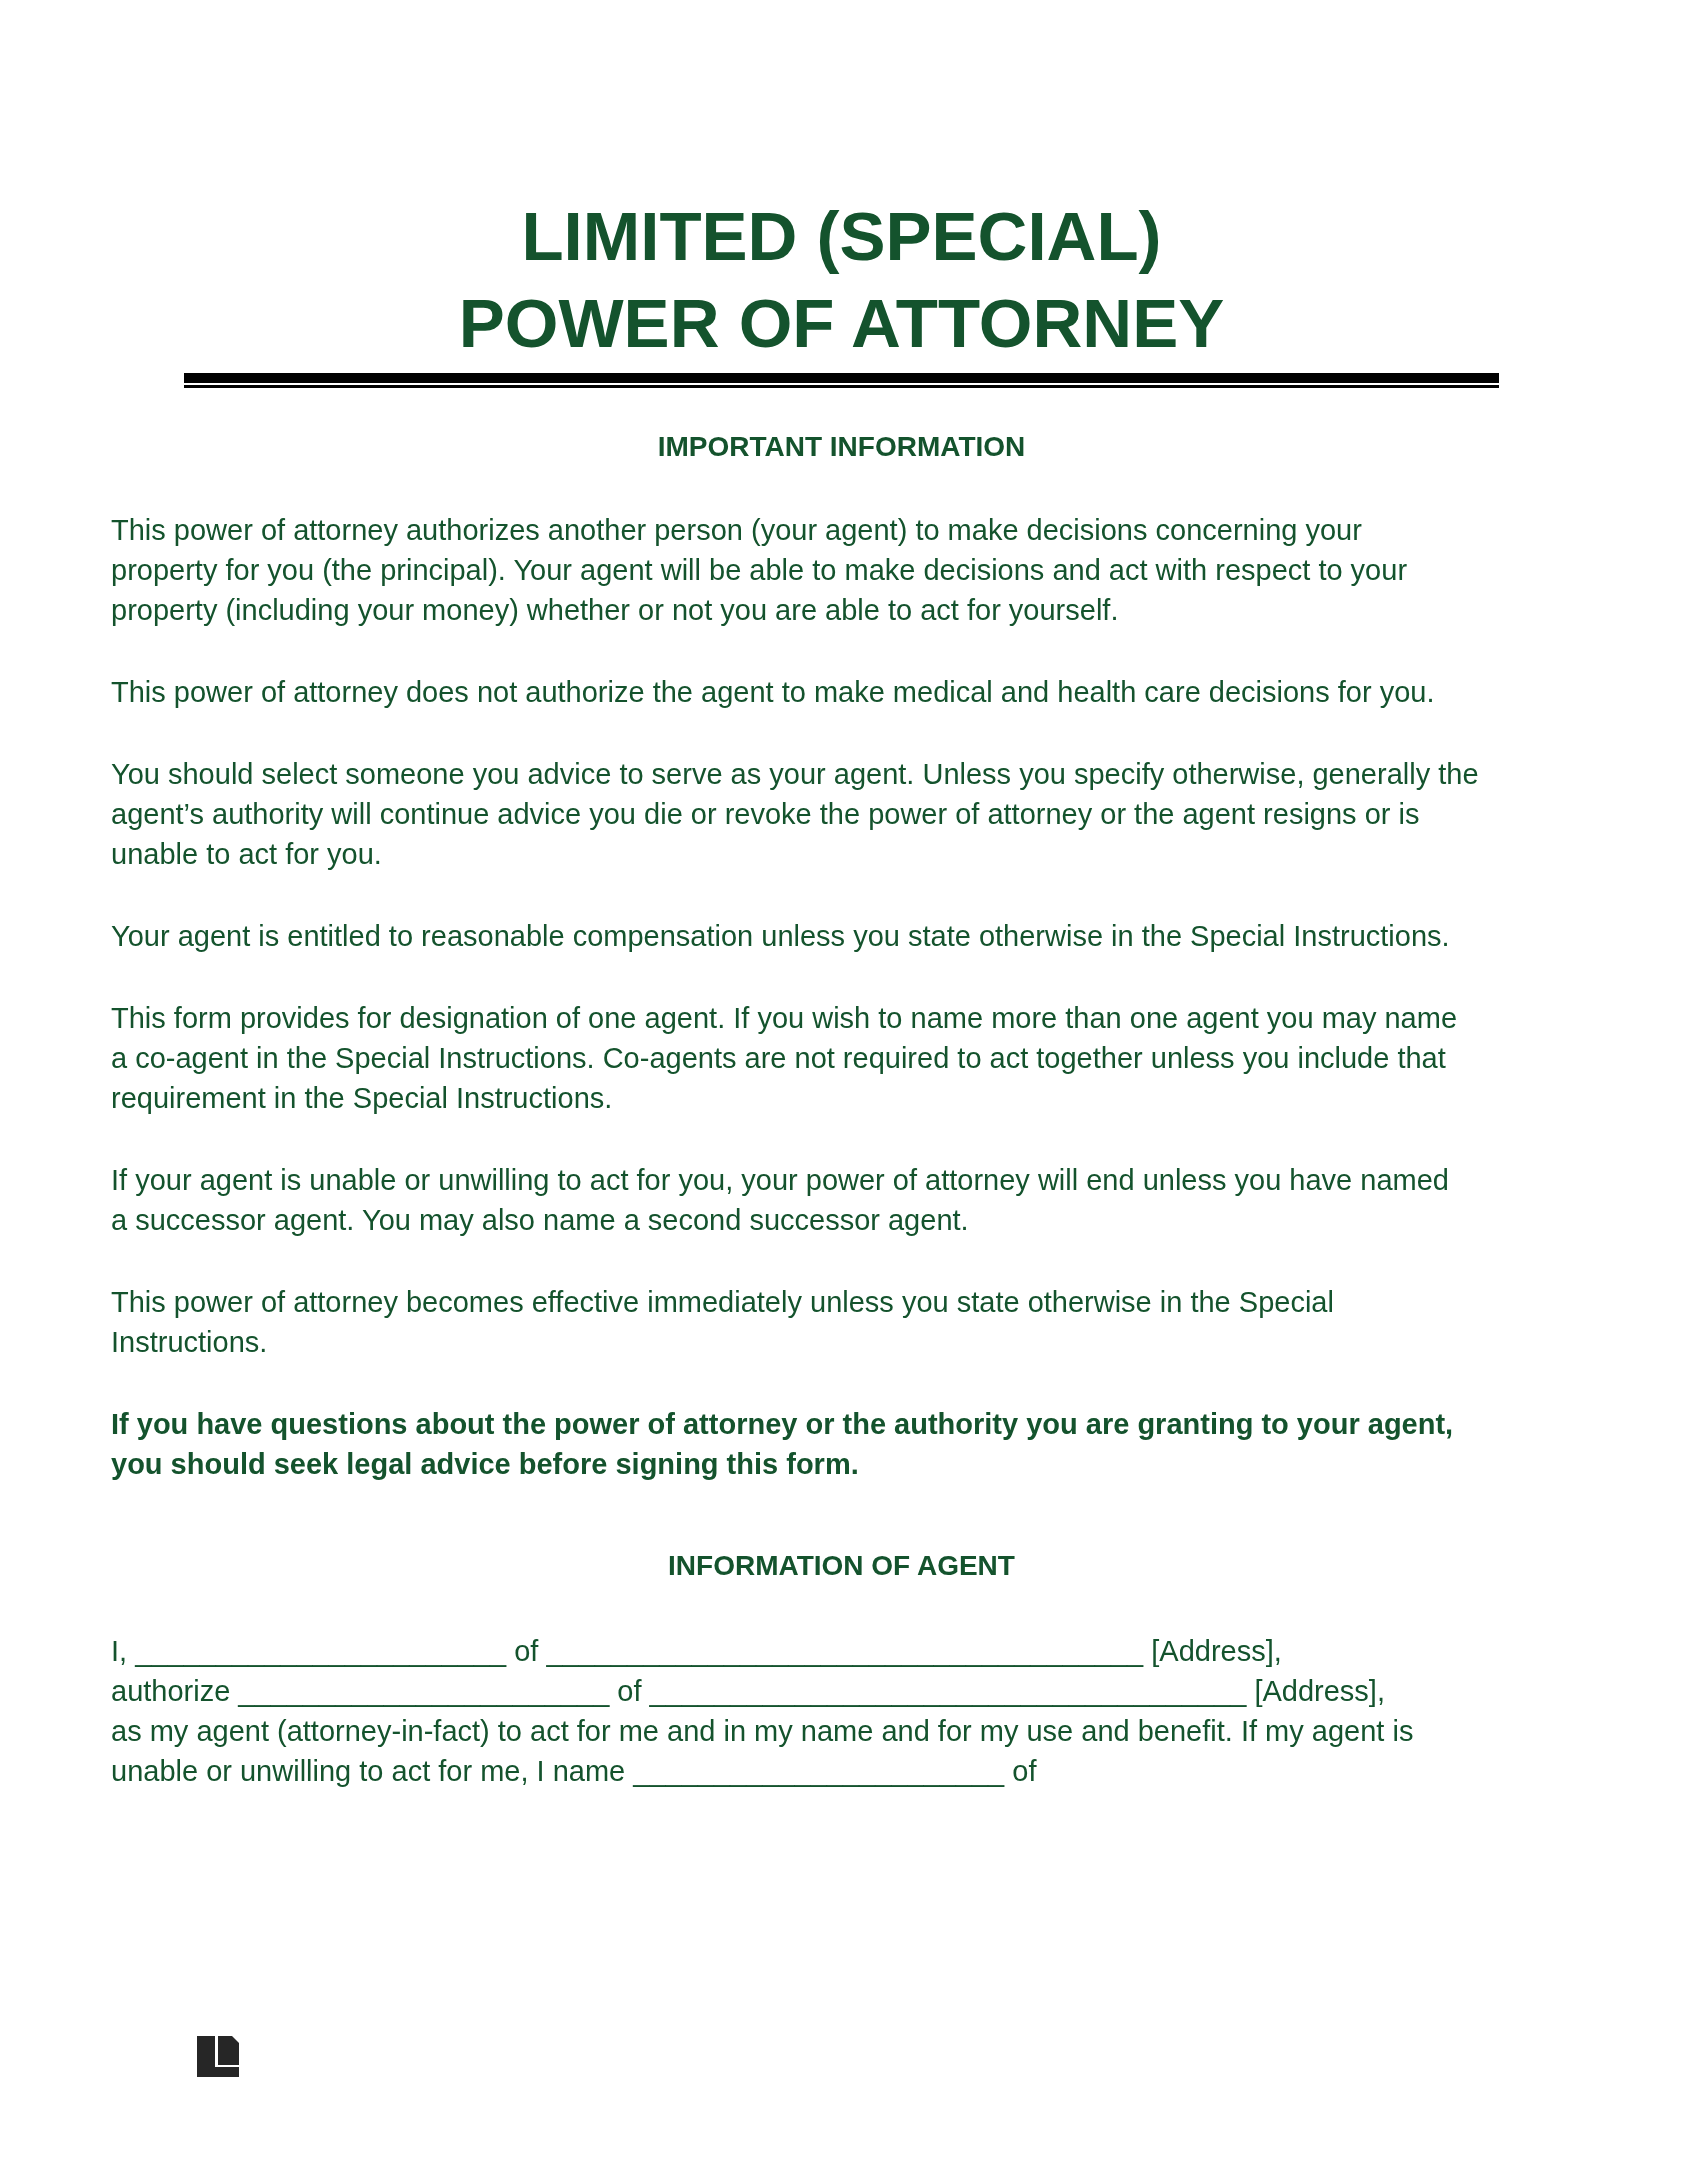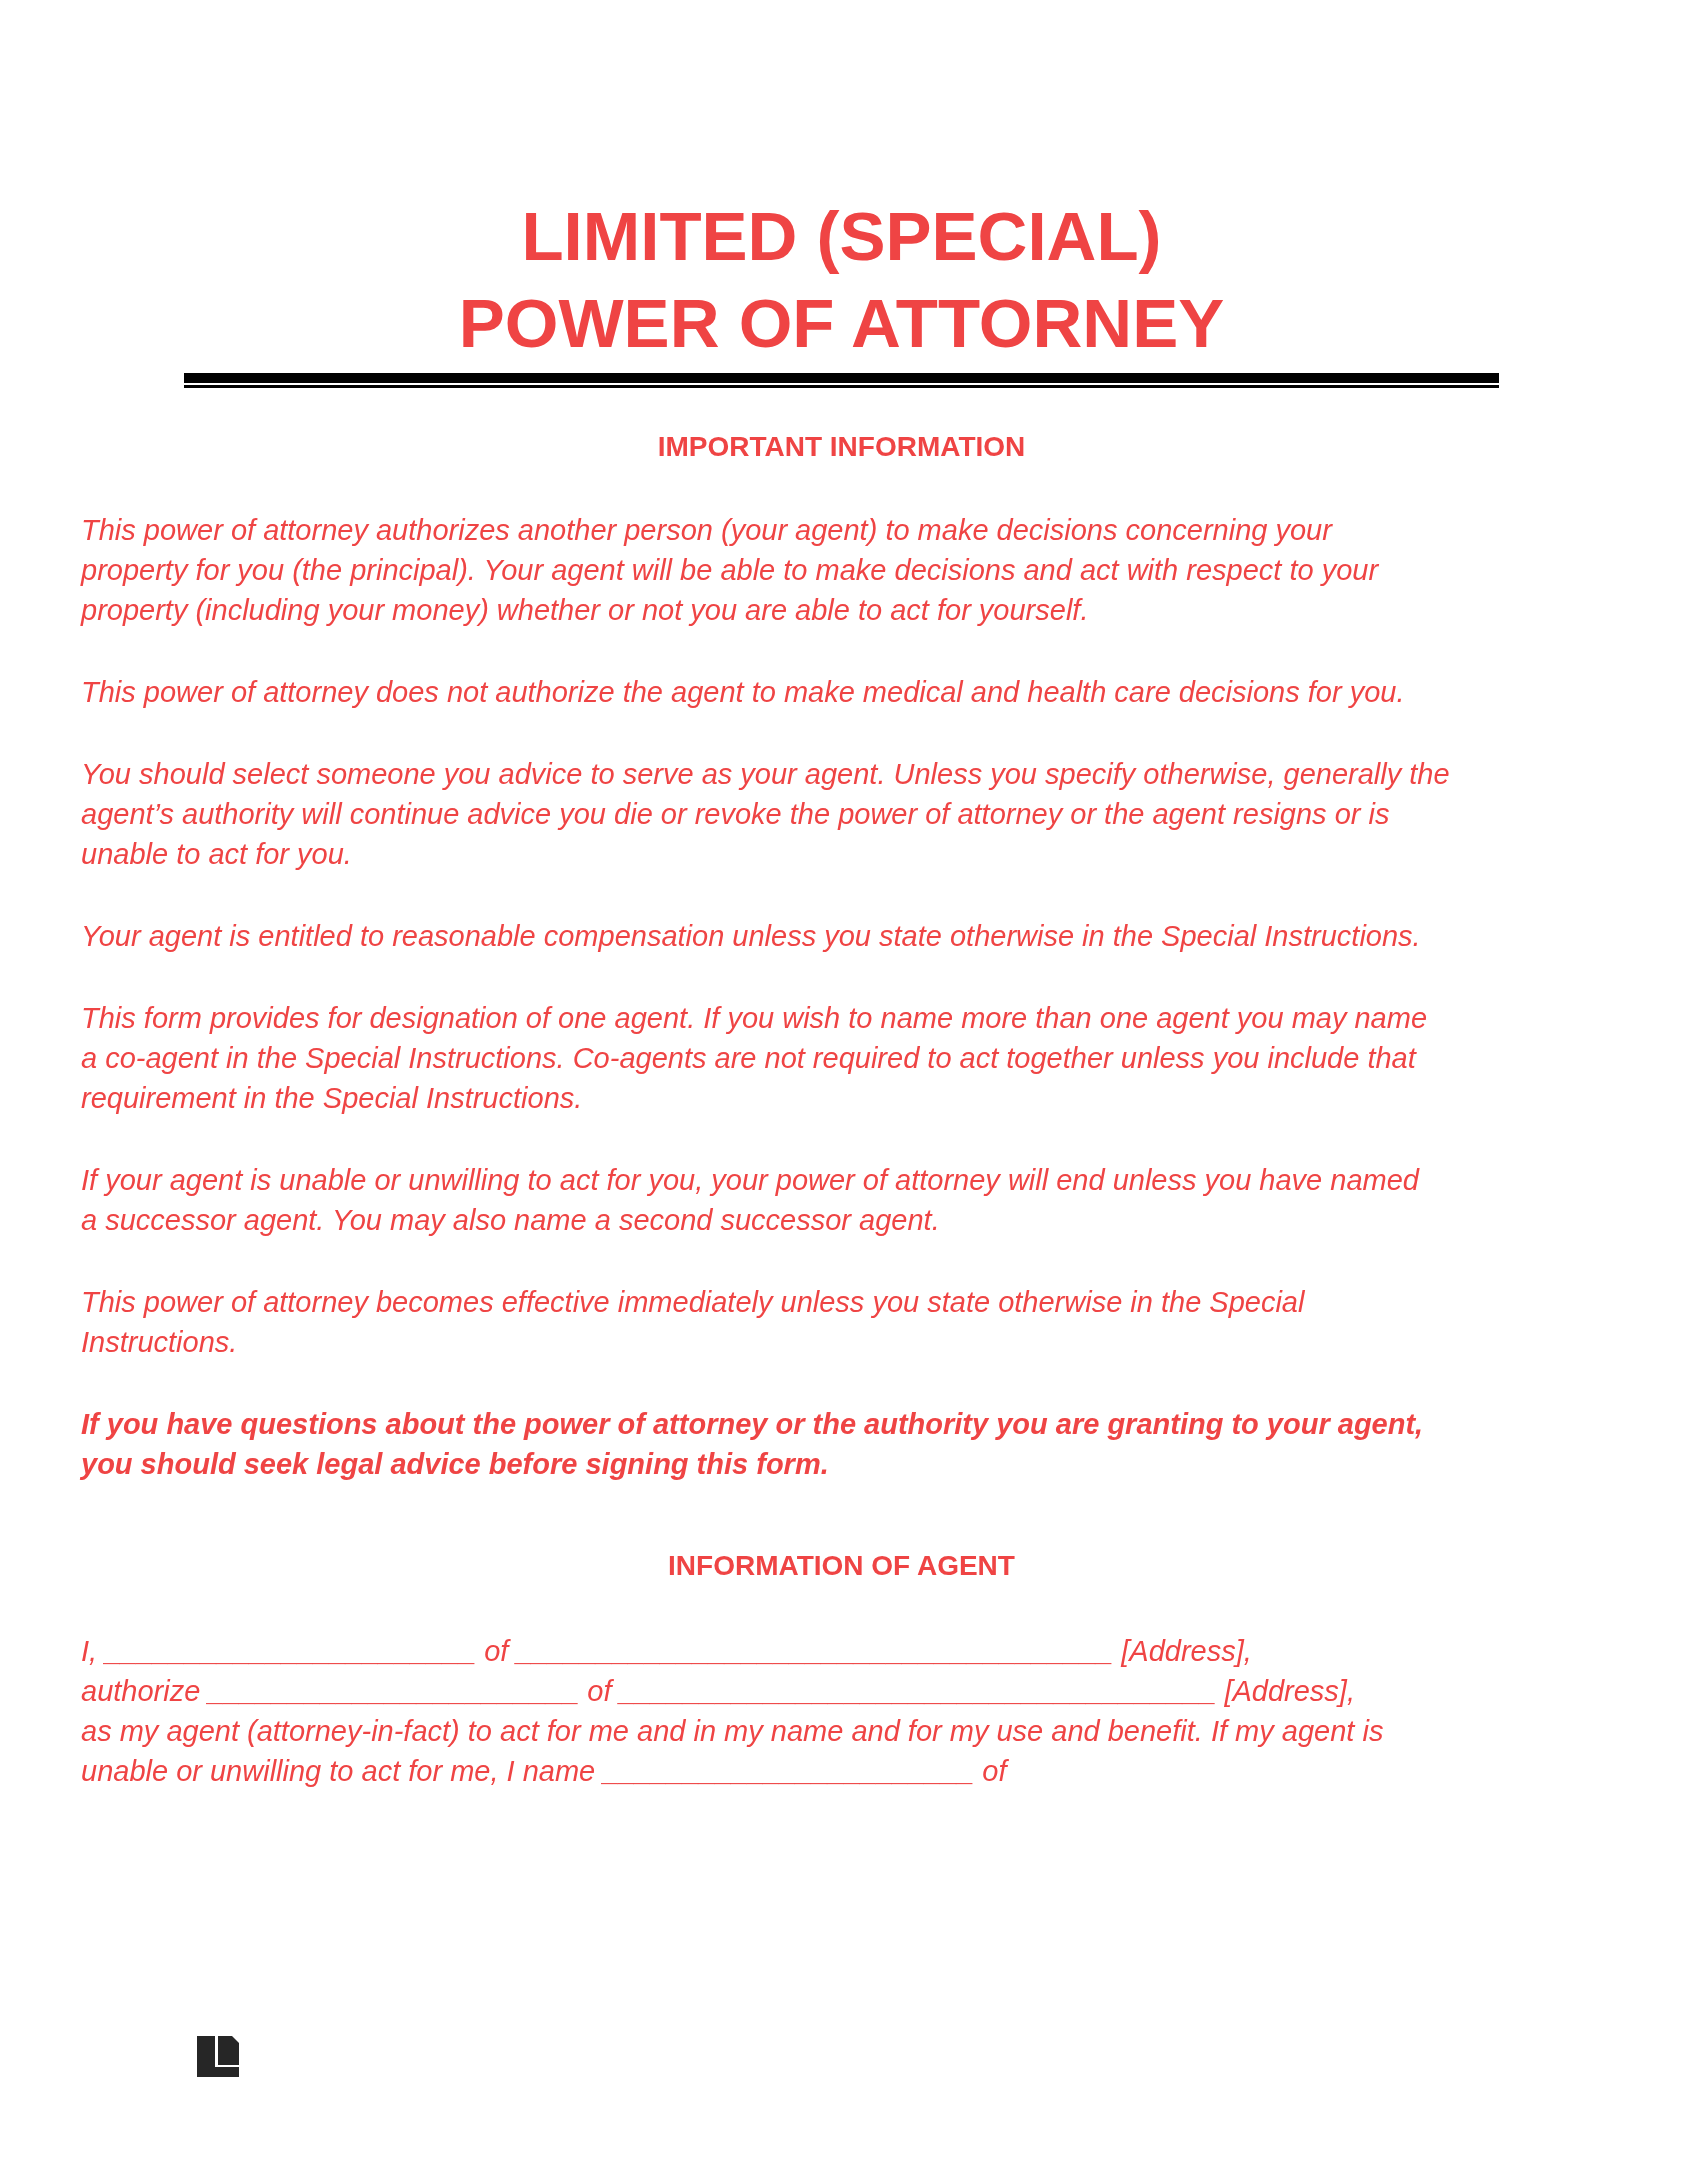--- a/index.html
+++ b/index.html
@@ -31,45 +31,44 @@
     text-align: center;
     font-size: 28px;
     line-height: 40px;
     font-weight: bold;
   }
   .section-heading.designation {
     margin-top: 62px;
     margin-bottom: 45px;
   }
   .content {
-    margin: 0 81px;
+    margin: 0 111px;
     font-size: 29px;
     line-height: 40px;
-    font-style: italic;
   }
   .para { margin: 0 0 42px 0; }
   .para.bold { font-weight: bold; }
   .para .line { white-space: pre; }
   .logo {
     position: absolute;
     left: 197px;
     top: 2036px;
     width: 42px;
     height: 41px;
   }
   .logo-part { position: absolute; background: #262626; }
   .logo-bar-left   { left: 0; top: 0; width: 18px; height: 41px; }
   .logo-bar-bottom { left: 0; top: 31px; width: 42px; height: 10px; }
   .logo-doc        { left: 21px; top: 0; width: 21px; height: 29px;
                      clip-path: polygon(0 0, 14px 0, 21px 7px, 21px 29px, 0 29px); }
 </style>
 </head>
 <body>
 
-<div class="page" style="color: #ef4444;">
+<div class="page" style="color: #14532d;">
 
   <h1 class="doc-title">
     <div>LIMITED (SPECIAL)</div>
     <div>POWER OF ATTORNEY</div>
   </h1>
 
   <div class="title-rule" style="border-top-color: rgb(0, 0, 0); border-bottom-color: rgb(0, 0, 0);"></div>
 
   <h2 class="section-heading">IMPORTANT INFORMATION</h2>
 

